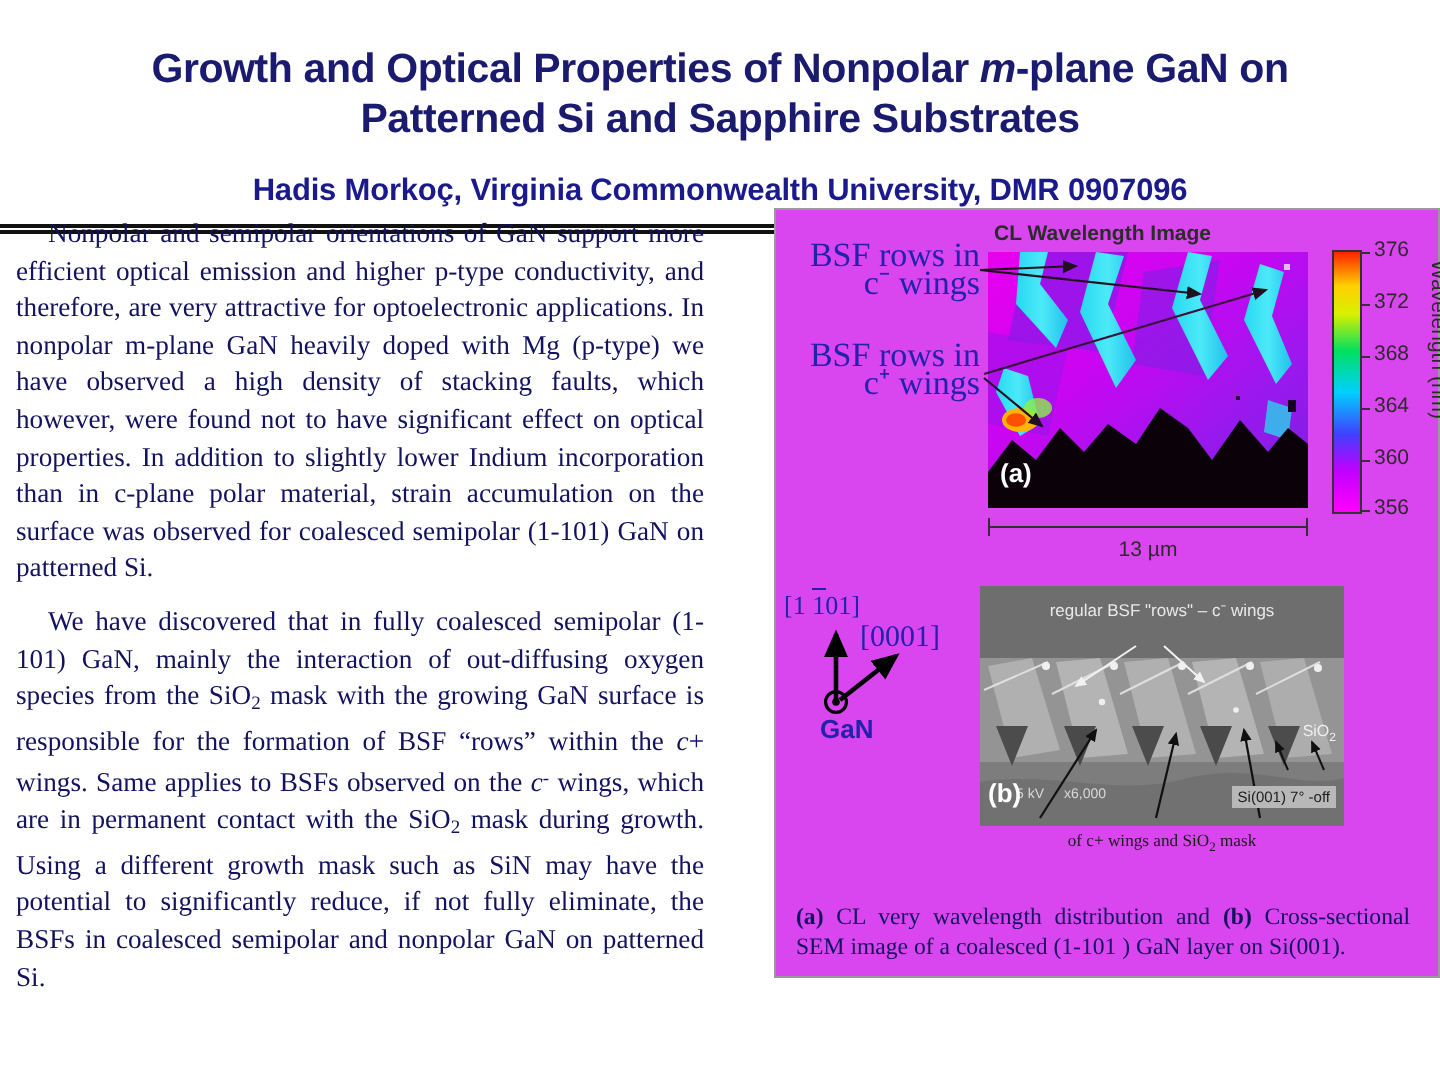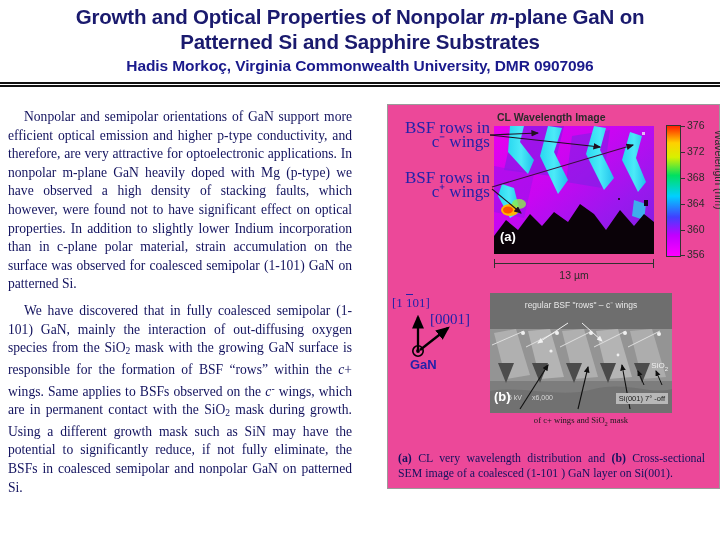--- a/index.html
+++ b/index.html
@@ -7,39 +7,39 @@
     width:720px;height:540px;
     background:#ffffff;
     font-family:"Liberation Serif", serif;
     overflow:hidden;
     position:relative;
   }
 
   
   #header{
     width:720px;
-    padding-top:4px;
+    padding-top:22px;
     text-align:center;
   }
   .title-line{
     font-family:"Liberation Sans", sans-serif;
     font-weight:bold;
     font-size:20.5px;
     color:#1a1a6e;
     line-height:25px;
     letter-spacing:-0.2px;
   }
   .title-line .ital{font-style:italic;}
   .author-line{
     font-family:"Liberation Sans", sans-serif;
     font-weight:bold;
     font-size:15.5px;
     color:#1a1a8c;
     line-height:22px;
-    margin-top:1px;
+    margin-top:13px;
     letter-spacing:-0.1px;
   }
   #rule{
     margin-top:5px;
     width:720px;
     height:5px;
     border-top:2px solid #111111;
     border-bottom:2px solid #111111;
     background:#ffffff;
     box-sizing:border-box;
@@ -76,21 +76,21 @@
   .para sup{font-size:9.5px;vertical-align:0.38em;}
 
   
   #right-col{
     width:340px;
     padding-left:4px;
     box-sizing:border-box;
   }
   .fig-box{
     border:1px solid #9a9a9a;
-    background:#ec4899;
+    background:#d946ef;
     width:333px;
     box-sizing:border-box;
     position:relative;
     padding:4px 2px 4px 2px;
   }
 
   
   .panel-a{
     position:relative;
     height:182px;

